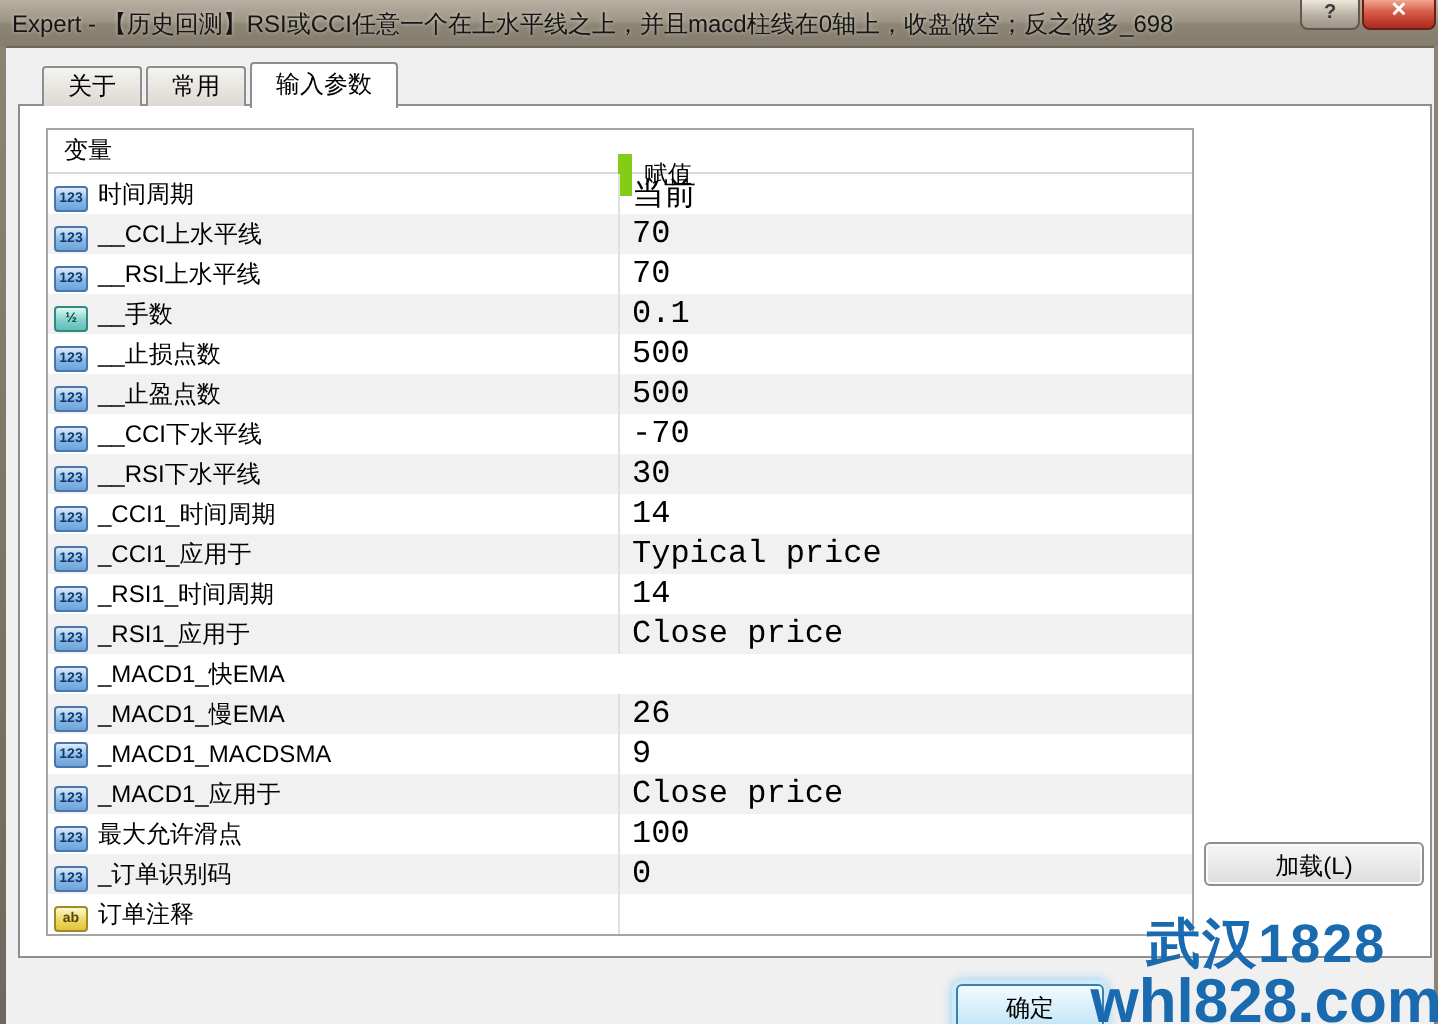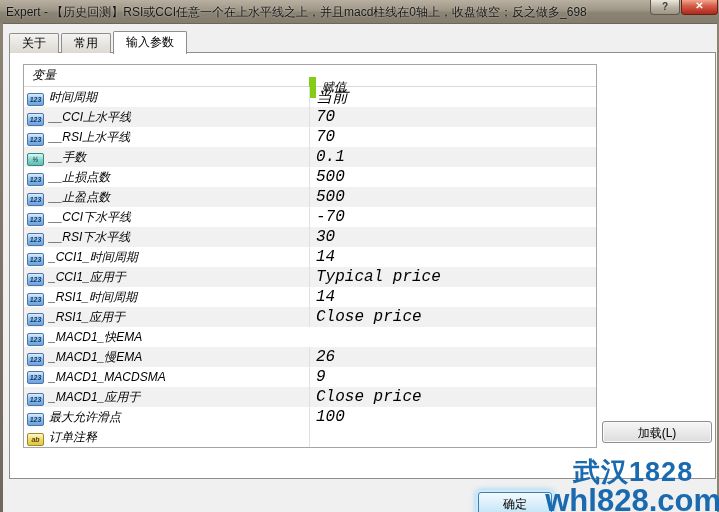--- a/index.html
+++ b/index.html
@@ -25,33 +25,33 @@
   }
   .btn-close{
     position:absolute;top:0;left:681px;width:37px;height:15px;box-sizing:border-box;
     border:1px solid #6e1d14;border-top:none;border-radius:0 0 4px 4px;
     background:linear-gradient(#f0a78e,#d8604b 40%,#b83527 85%,#a52f22);
     color:#fff;font-weight:bold;font-size:10px;text-align:center;line-height:12px;cursor:pointer;
   }
   .edge-left{position:absolute;left:0;top:23px;bottom:0;width:3px;background:linear-gradient(#8b8373,#6f685c);}
   .edge-right{position:absolute;right:0;top:23px;bottom:0;width:2px;background:#8b8373;}
   
-  .tabs{position:absolute;top:31px;left:9px;height:22px;display:flex;align-items:flex-end;z-index:3;}
+  .tabs{position:absolute;top:31px;left:21px;height:22px;display:flex;align-items:flex-end;z-index:3;}
   .tab{
     height:19px;line-height:19px;padding:0 12px;margin-right:2px;
     background:linear-gradient(#f4f3f0,#ddd9d2);
     border:1px solid #8e8e8e;border-bottom:none;border-radius:2px 2px 0 0;cursor:pointer;white-space:nowrap;
   }
   .tab.active{
     height:22px;line-height:21px;background:#fff;position:relative;z-index:5;margin-bottom:-1px;cursor:default;
   }
   
   .tab-page{
     position:absolute;left:9px;top:52px;width:707px;height:427px;box-sizing:border-box;
-    background:#fff;border:1px solid #8e8e8e;z-index:2;font-style:italic;
+    background:#fff;border:1px solid #8e8e8e;z-index:2;
   }
   
   .params-table{position:absolute;left:13px;top:11px;width:572px;border:1px solid #a5a5a5;background:#fff;}
   .t-header{display:flex;height:21px;align-items:center;border-bottom:1px solid #d9d9d9;background:#fff;}
   .t-header .c1{width:285px;padding-left:8px;box-sizing:border-box;}
   .t-header .c2{flex:1;height:21px;line-height:21px;padding-left:6px;border-left:7px solid #84cc16;box-sizing:border-box;margin-top:24px;}
   .t-row{display:flex;height:20px;align-items:center;background:#fff;}
   .t-row.odd{background:#f1f1f1;}
   .t-row .c1{width:285px;display:flex;align-items:flex-end;box-sizing:border-box;overflow:hidden;white-space:nowrap;}
   .t-row .c2{
@@ -226,20 +226,27 @@
     </div>
     <div class="c2">Close price</div>
   </div>
           <div class="t-row">
     <div class="c1">
       <span class="p-icon int">123</span>
       <span>最大允许滑点</span>
     </div>
     <div class="c2">100</div>
   </div>
+          <div class="t-row odd">
+    <div class="c1">
+      <span class="p-icon int">123</span>
+      <span>_订单识别码</span>
+    </div>
+    <div class="c2">0</div>
+  </div>
           <div class="t-row">
     <div class="c1">
       <span class="p-icon string">ab</span>
       <span>订单注释</span>
     </div>
     <div class="c2"></div>
   </div>
         </div>
     </div>
   </div>

